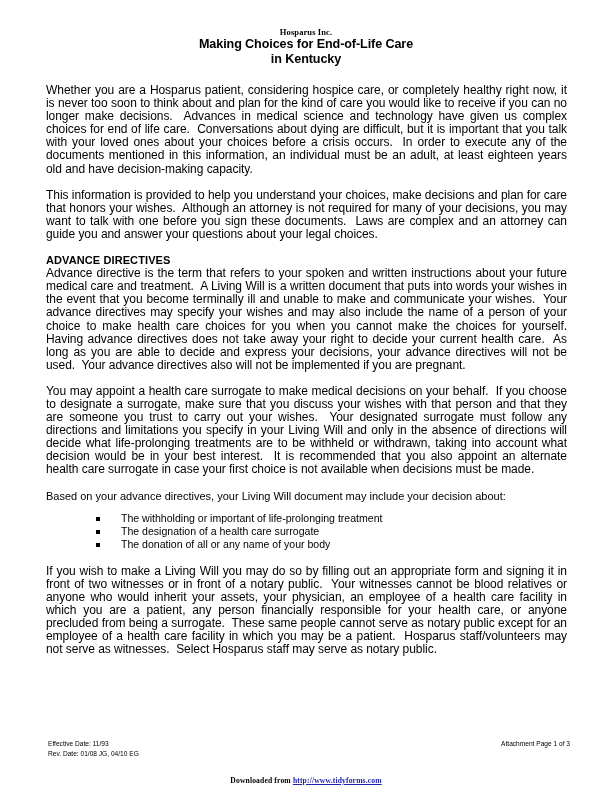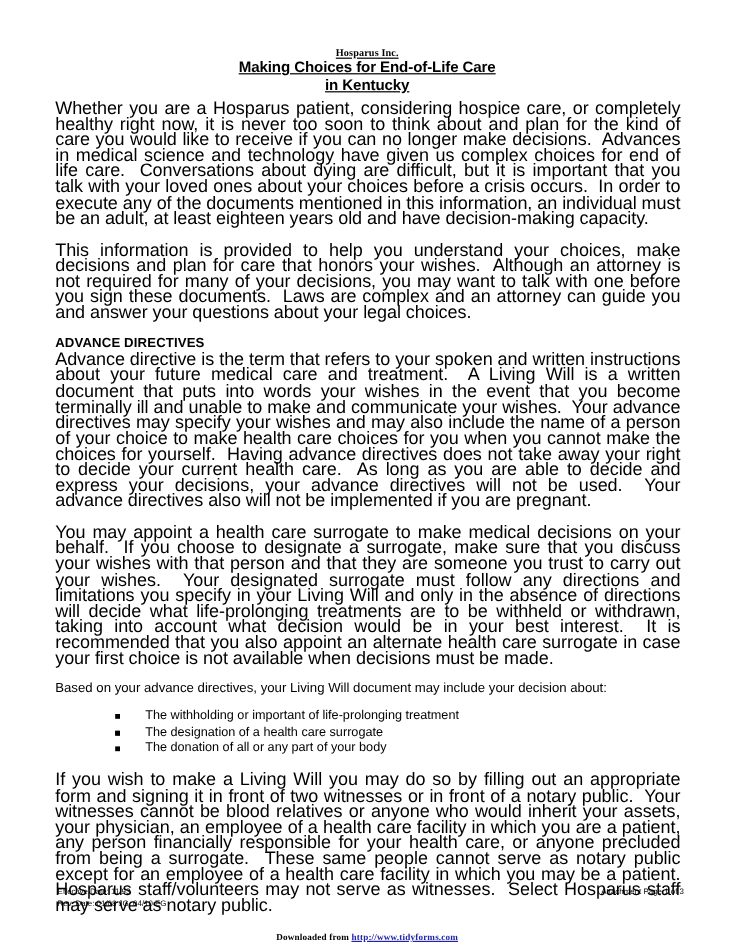--- a/index.html
+++ b/index.html
@@ -14,22 +14,21 @@
     color: #000000;
     position: relative;
     overflow: hidden;
   }
   .page {
     position: absolute;
     top: 0; left: 0;
     width: 612px;
     height: 792px;
     box-sizing: border-box;
-    padding: 12px;
-    text-decoration: underline;
+    padding: 0;
   }
 
   
   .header {
     text-align: center;
     padding-top: 27px;
   }
   .org-name {
     font-family: "Liberation Serif", serif;
     font-size: 8.5px;
@@ -47,21 +46,21 @@
 
   
   .content {
     position: absolute;
     left: 46px;
     top: 84px;
     width: 521px;
   }
   p.para {
     margin: 0 0 13px 0;
-    font-size: 15px;
+    font-size: 12px;
     line-height: 13.1px;
     text-align: justify;
     letter-spacing: -0.05px;
     white-space: pre-wrap;
   }
   p.para.last {
     margin-bottom: 0;
   }
   .section-heading {
     font-size: 11px;
@@ -151,21 +150,21 @@
     <p class="para">Advance directive is the term that refers to your spoken and written instructions about your future medical care and treatment.  A Living Will is a written document that puts into words your wishes in the event that you become terminally ill and unable to make and communicate your wishes.  Your advance directives may specify your wishes and may also include the name of a person of your choice to make health care choices for you when you cannot make the choices for yourself.  Having advance directives does not take away your right to decide your current health care.  As long as you are able to decide and express your decisions, your advance directives will not be used.  Your advance directives also will not be implemented if you are pregnant.</p>
 
     <p class="para">You may appoint a health care surrogate to make medical decisions on your behalf.  If you choose to designate a surrogate, make sure that you discuss your wishes with that person and that they are someone you trust to carry out your wishes.  Your designated surrogate must follow any directions and limitations you specify in your Living Will and only in the absence of directions will decide what life-prolonging treatments are to be withheld or withdrawn, taking into account what decision would be in your best interest.  It is recommended that you also appoint an alternate health care surrogate in case your first choice is not available when decisions must be made.</p>
 
     <p class="lead-in">Based on your advance directives, your Living Will document may include your decision about:</p>
 
     <ul class="bullets">
       <li><span class="sq"></span><span>The withholding or important of life-prolonging treatment</span></li>
       <li><span class="sq"></span></li>
       <li><span class="sq"></span><span>The designation of a health care surrogate</span></li>
-      <li><span class="sq"></span><span>The donation of all or any part of your body</span></li>
+      <li><span class="sq"></span><span>The donation of all or any name of your body</span></li>
     </ul>
 
     <p class="para last">If you wish to make a Living Will you may do so by filling out an appropriate form and signing it in front of two witnesses or in front of a notary public.  Your witnesses cannot be blood relatives or anyone who would inherit your assets, your physician, an employee of a health care facility in which you are a patient, any person financially responsible for your health care, or anyone precluded from being a surrogate.  These same people cannot serve as notary public except for an employee of a health care facility in which you may be a patient.  Hosparus staff/volunteers may not serve as witnesses.  Select Hosparus staff may serve as notary public.</p>
 
   </div>
 
   <div class="footer">
     <div class="footer-left">
       <div>Effective Date:  11/93</div>
       <div>Rev. Date:  01/08 JG, 04/10 EG</div>

